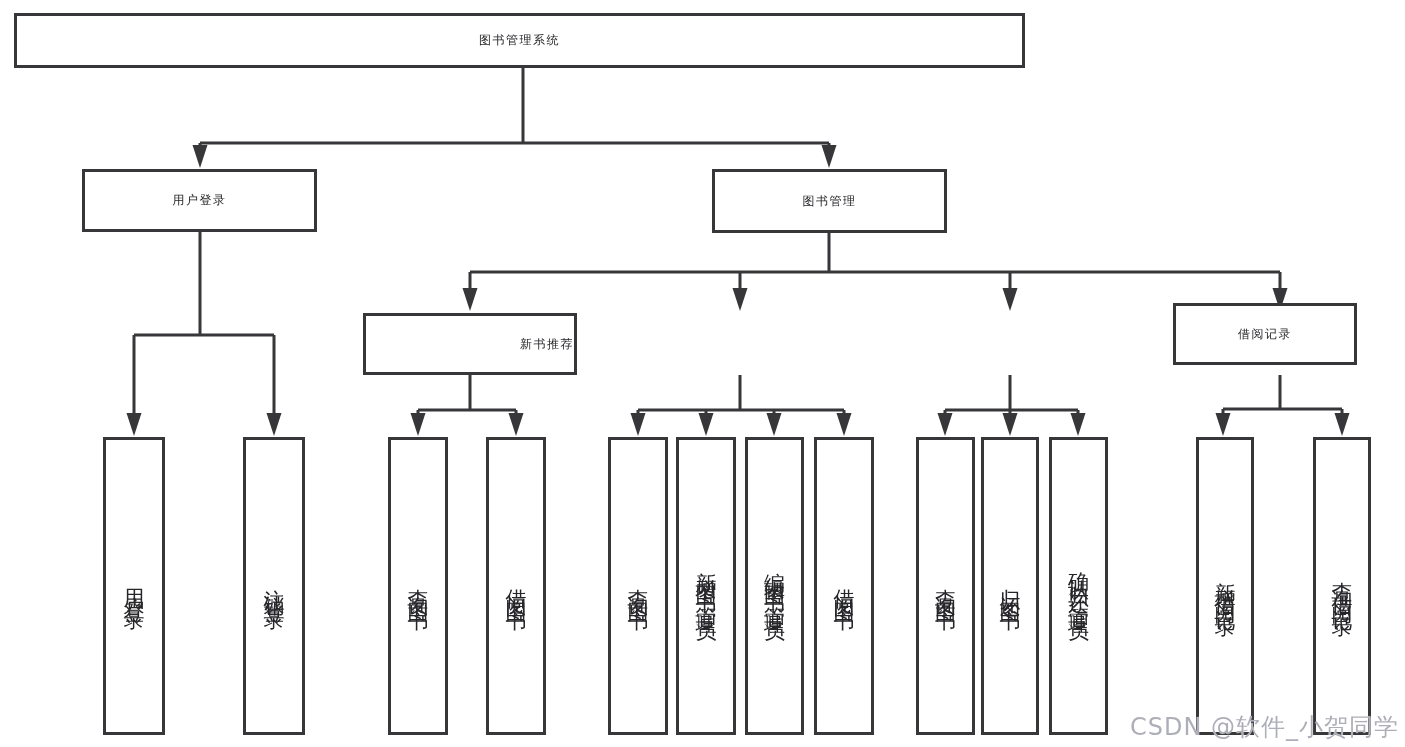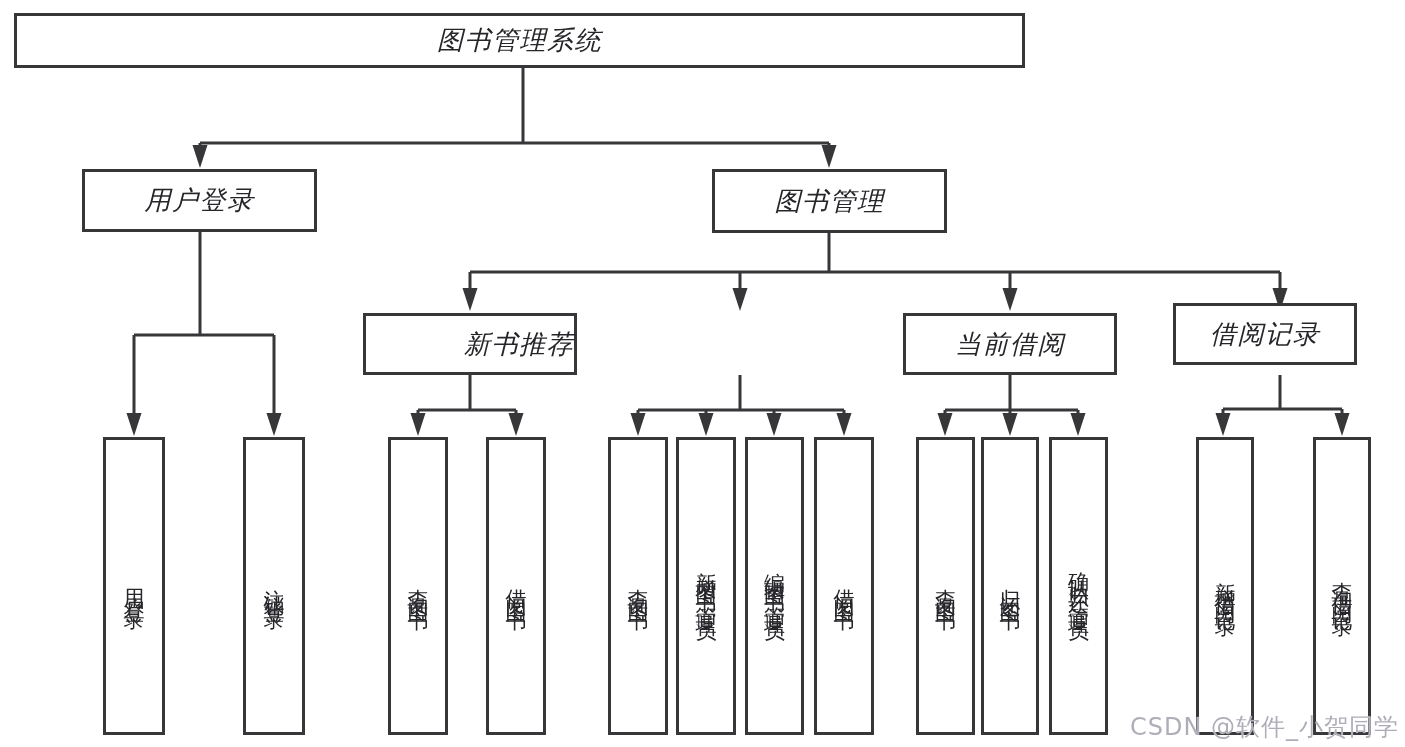--- a/index.html
+++ b/index.html
@@ -15,24 +15,23 @@
     box-sizing:border-box;
     border:3px solid #37373a;
     background:#ffffff;
     display:flex;
     align-items:center;
     justify-content:center;
     z-index:2;
   }
   .node .lbl { color:#26262a; }
   .node.h .lbl {
-    font-size:26px;
+    font-size:12px;
     letter-spacing:1.5px;
     white-space:nowrap;
-    font-style:italic;
   }
   .node.v .lbl {
     writing-mode:vertical-rl;
     font-size:21px;
     letter-spacing:7px;
     line-height:1.15;
   }
   svg.connectors {
     position:absolute;
     left:0; top:0;
@@ -95,23 +94,20 @@
   <div class="node h" style="left:82px; top:169px; width:235px; height:63px;">
     <span class="lbl">用户登录</span>
   </div>
   <div class="node h" style="left:712px; top:169px; width:235px; height:64px;">
     <span class="lbl">图书管理</span>
   </div>
 
   <div class="node h" style="left:363px; top:313px; width:214px; height:62px;justify-content:flex-end;">
     <span class="lbl">新书推荐</span>
   </div>
-  <div class="node h" style="left:903px; top:313px; width:214px; height:62px;">
-    <span class="lbl">当前借阅</span>
-  </div>
   <div class="node h" style="left:1173px; top:303px; width:184px; height:62px;">
     <span class="lbl">借阅记录</span>
   </div>
 
   <div class="node v" style="left:103px; top:437px; width:62px; height:298px;">
     <span class="lbl">用户登录</span>
   </div>
   <div class="node v" style="left:243px; top:437px; width:62px; height:298px;">
     <span class="lbl">注销登录</span>
   </div>

